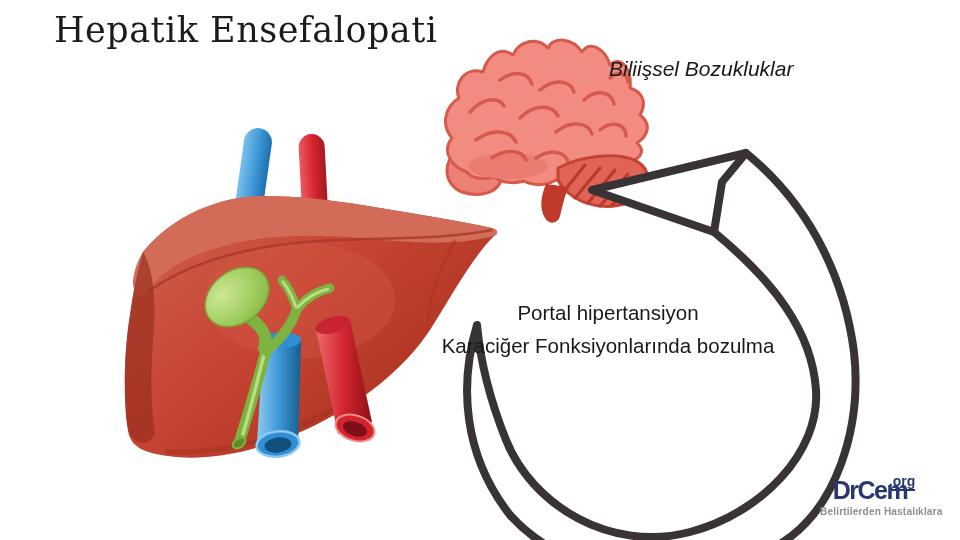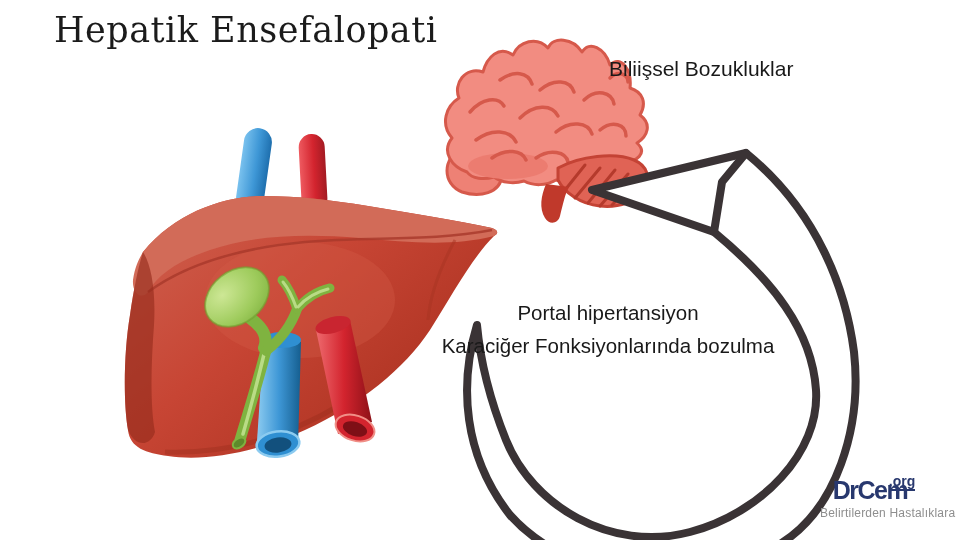--- a/index.html
+++ b/index.html
@@ -7,38 +7,38 @@
   .stage{position:relative;width:960px;height:540px;background:#ffffff;overflow:hidden;}
   .page-title{
     position:absolute;left:54px;top:10px;
     font-family:"DejaVu Serif", serif;
     font-size:35px;font-weight:500;color:#1b1b1b;letter-spacing:.5px;
     white-space:nowrap;
   }
   .artwork{position:absolute;left:0;top:0;width:960px;height:540px;}
   .label{
     position:absolute;color:#191919;font-size:21px;line-height:1.2;
-    white-space:nowrap;z-index:5;
+    white-space:nowrap;z-index:5;font-style:italic;
   }
   .brain-label{left:609px;top:56px;}
   .cycle-label{
     position:absolute;left:417px;top:296px;width:382px;
     text-align:center;color:#191919;font-size:20.5px;line-height:33px;z-index:5;
   }
   .logo{position:absolute;left:820px;top:477px;width:100px;z-index:6;text-align:center;}
   .logo-row{position:relative;display:inline-block;padding:0 4px;}
   .logo-brand{
     font-size:25px;font-weight:bold;color:#28386E;letter-spacing:-1.5px;line-height:1.1;
   }
   .logo-tld{
     position:absolute;top:-4px;right:-4px;font-size:14px;font-weight:bold;color:#28386E;
     border-bottom:2px solid #28386E;padding-bottom:0px;letter-spacing:0;
   }
   .logo-tagline{
-    font-size:12px;color:#8E8E8E;letter-spacing:.2px;margin-top:1px;white-space:nowrap;
+    font-size:10px;color:#8E8E8E;letter-spacing:.2px;margin-top:1px;white-space:nowrap;font-weight:bold;
   }
 </style>
 </head>
 <body>
 
 <div class="stage">
 
   <div class="page-title">Hepatik Ensefalopati</div>
 
   <svg class="artwork" viewBox="0 0 960 540" xmlns="http://www.w3.org/2000/svg">

